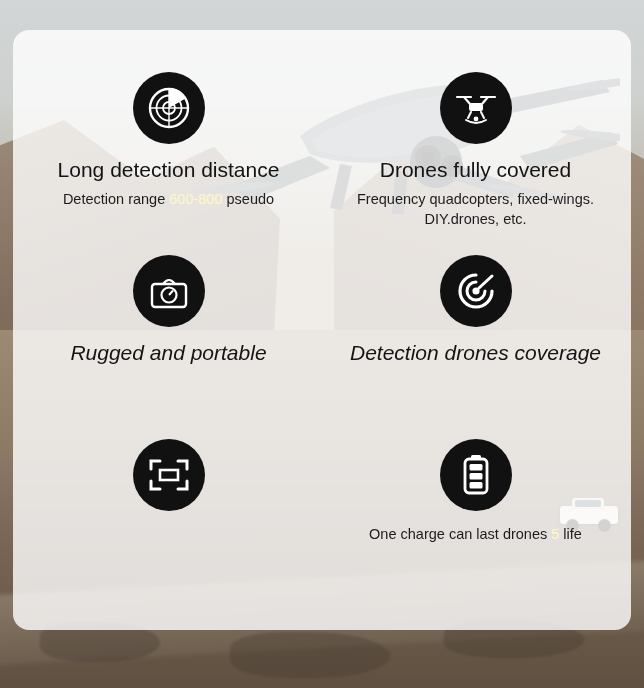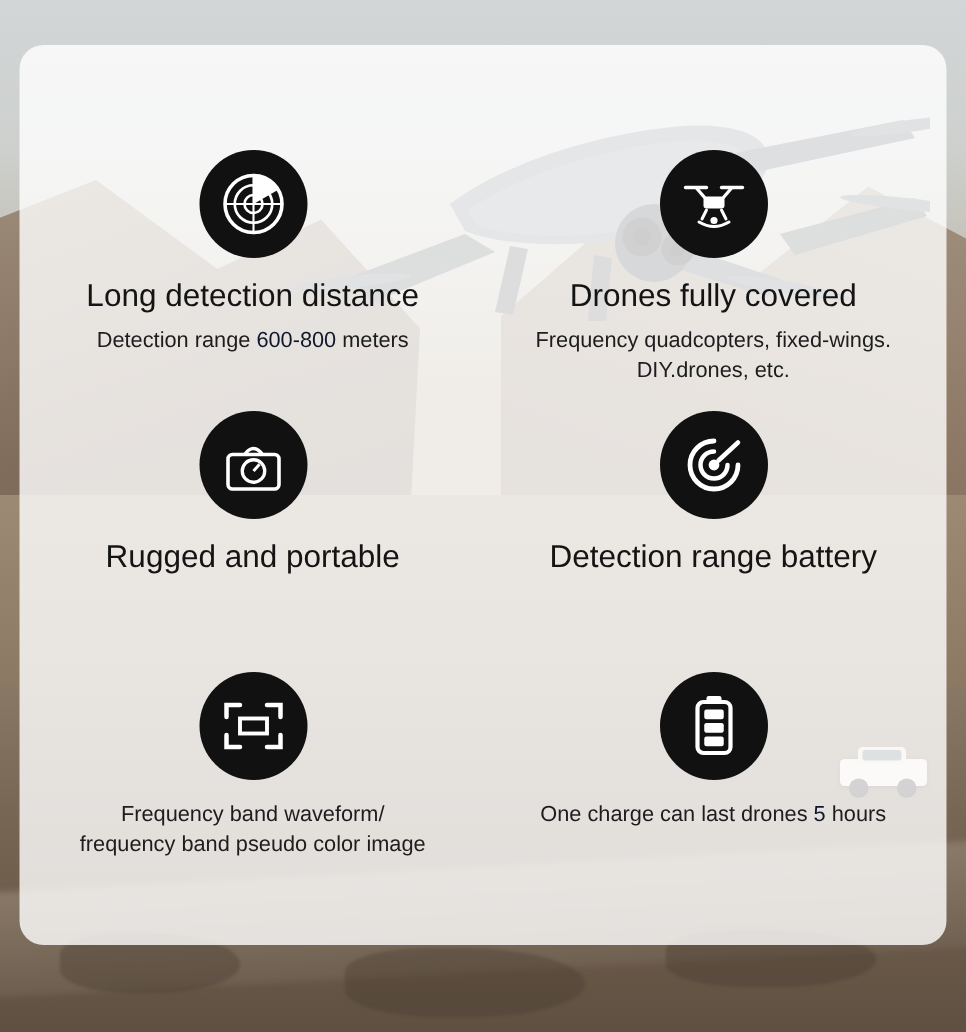--- a/index.html
+++ b/index.html
@@ -113,21 +113,21 @@
     background: rgba(255,255,255,0.80);
     border-radius: 16px;
   }
 
   .features {
     position: absolute;
     inset: 0;
     display: grid;
     grid-template-columns: 1fr 1fr;
     grid-template-rows: 1fr 1fr 1fr;
-    padding: 76px 18px 26px 18px;
+    padding: 48px 18px 26px 18px;
     box-sizing: border-box;
   }
   .feature {
     display: flex;
     flex-direction: column;
     align-items: center;
     text-align: center;
     padding: 0 6px;
   }
   .icon-circle {
@@ -147,25 +147,25 @@
     line-height: 1.15;
     margin-bottom: 8px;
     white-space: nowrap;
   }
   .f-sub {
     font-size: 14.5px;
     color: #1d1d1d;
     line-height: 1.35;
     max-width: 260px;
   }
-  .hl { color: #0f172a; }
+  .hl { color: #fef9c3; }
 
   
   .feature.r1 { margin-top: -6px; }
-  .feature.r2 { margin-top: 2px; }
+  .feature.r2 { margin-top: 2px; font-style: italic; }
   .feature.r3 { margin-top: 10px; }
   .feature.left { transform: translateX(-8px); }
   .feature.right { transform: translateX(8px); text-align: center; }
 </style>
 </head>
 <body>
 
 <div class="poster">
 
   <div class="bg">
@@ -225,21 +225,21 @@
           <svg width="44" height="44" viewBox="0 0 44 44">
             <circle cx="22" cy="22" r="19" fill="none" stroke="#ffffff" stroke-width="2.4"></circle>
             <circle cx="22" cy="22" r="12.5" fill="none" stroke="#ffffff" stroke-width="1.8"></circle>
             <circle cx="22" cy="22" r="6" fill="none" stroke="#ffffff" stroke-width="1.8"></circle>
             <path d="M22,22 L22,3 A19,19 0 0 1 38.5,12.5 Z" fill="#ffffff"></path>
             <line x1="3" y1="22" x2="41" y2="22" stroke="#ffffff" stroke-width="1.4"></line>
             <line x1="22" y1="3" x2="22" y2="41" stroke="#ffffff" stroke-width="1.4"></line>
           </svg>
         </div>
         <div class="f-title">Long detection distance</div>
-        <div class="f-sub"><span>Detection range </span><span class="hl">600-800</span><span> meters</span></div>
+        <div class="f-sub"><span>Detection range </span><span class="hl">600-800</span><span> pseudo</span></div>
       </div>
 
       <div class="feature r1 right">
         <div class="icon-circle">
           <svg width="44" height="40" viewBox="0 0 44 40">
             <line x1="3" y1="9" x2="17" y2="9" stroke="#ffffff" stroke-width="2.2" stroke-linecap="round"></line>
             <line x1="27" y1="9" x2="41" y2="9" stroke="#ffffff" stroke-width="2.2" stroke-linecap="round"></line>
             <line x1="10" y1="9" x2="16" y2="16" stroke="#ffffff" stroke-width="2.2"></line>
             <line x1="34" y1="9" x2="28" y2="16" stroke="#ffffff" stroke-width="2.2"></line>
             <rect x="15" y="15" width="14" height="8" rx="2" fill="#ffffff"></rect>
@@ -266,44 +266,43 @@
 
       <div class="feature r2 right">
         <div class="icon-circle">
           <svg width="44" height="44" viewBox="0 0 44 44">
             <path d="M22,6 a16,16 0 1 0 16,16" fill="none" stroke="#ffffff" stroke-width="3.2" stroke-linecap="round"></path>
             <path d="M22,13 a9,9 0 1 0 9,9" fill="none" stroke="#ffffff" stroke-width="3" stroke-linecap="round"></path>
             <circle cx="22" cy="22" r="3.6" fill="#ffffff"></circle>
             <line x1="25" y1="19" x2="38" y2="7" stroke="#ffffff" stroke-width="3" stroke-linecap="round"></line>
           </svg>
         </div>
-        <div class="f-title">Detection range battery</div>
+        <div class="f-title">Detection drones coverage</div>
       </div>
 
       <div class="feature r3 left">
         <div class="icon-circle">
           <svg width="42" height="34" viewBox="0 0 42 34">
             <path d="M3,11 V3 h9" fill="none" stroke="#ffffff" stroke-width="3" stroke-linecap="round"></path>
             <path d="M39,11 V3 h-9" fill="none" stroke="#ffffff" stroke-width="3" stroke-linecap="round"></path>
             <path d="M3,23 V31 h9" fill="none" stroke="#ffffff" stroke-width="3" stroke-linecap="round"></path>
             <path d="M39,23 V31 h-9" fill="none" stroke="#ffffff" stroke-width="3" stroke-linecap="round"></path>
             <rect x="12" y="12" width="18" height="10" fill="none" stroke="#ffffff" stroke-width="2.6"></rect>
           </svg>
         </div>
-        <div class="f-sub"><span>Frequency band waveform/</span><br><span>frequency band pseudo color image</span></div>
       </div>
 
       <div class="feature r3 right">
         <div class="icon-circle">
           <svg width="32" height="44" viewBox="0 0 32 44">
             <rect x="11" y="2" width="10" height="4" rx="1.5" fill="#ffffff"></rect>
             <rect x="5" y="6" width="22" height="34" rx="4" fill="none" stroke="#ffffff" stroke-width="2.8"></rect>
             <rect x="9.5" y="11" width="13" height="6.5" rx="1.5" fill="#ffffff"></rect>
             <rect x="9.5" y="20" width="13" height="6.5" rx="1.5" fill="#ffffff"></rect>
             <rect x="9.5" y="29" width="13" height="6.5" rx="1.5" fill="#ffffff"></rect>
           </svg>
         </div>
-        <div class="f-sub"><span>One charge can last drones </span><span class="hl">5</span><span> hours</span></div>
+        <div class="f-sub"><span>One charge can last drones </span><span class="hl">5</span><span> life</span></div>
       </div>
 
     </div>
   </div>
 </div>
 
 </body></html>

